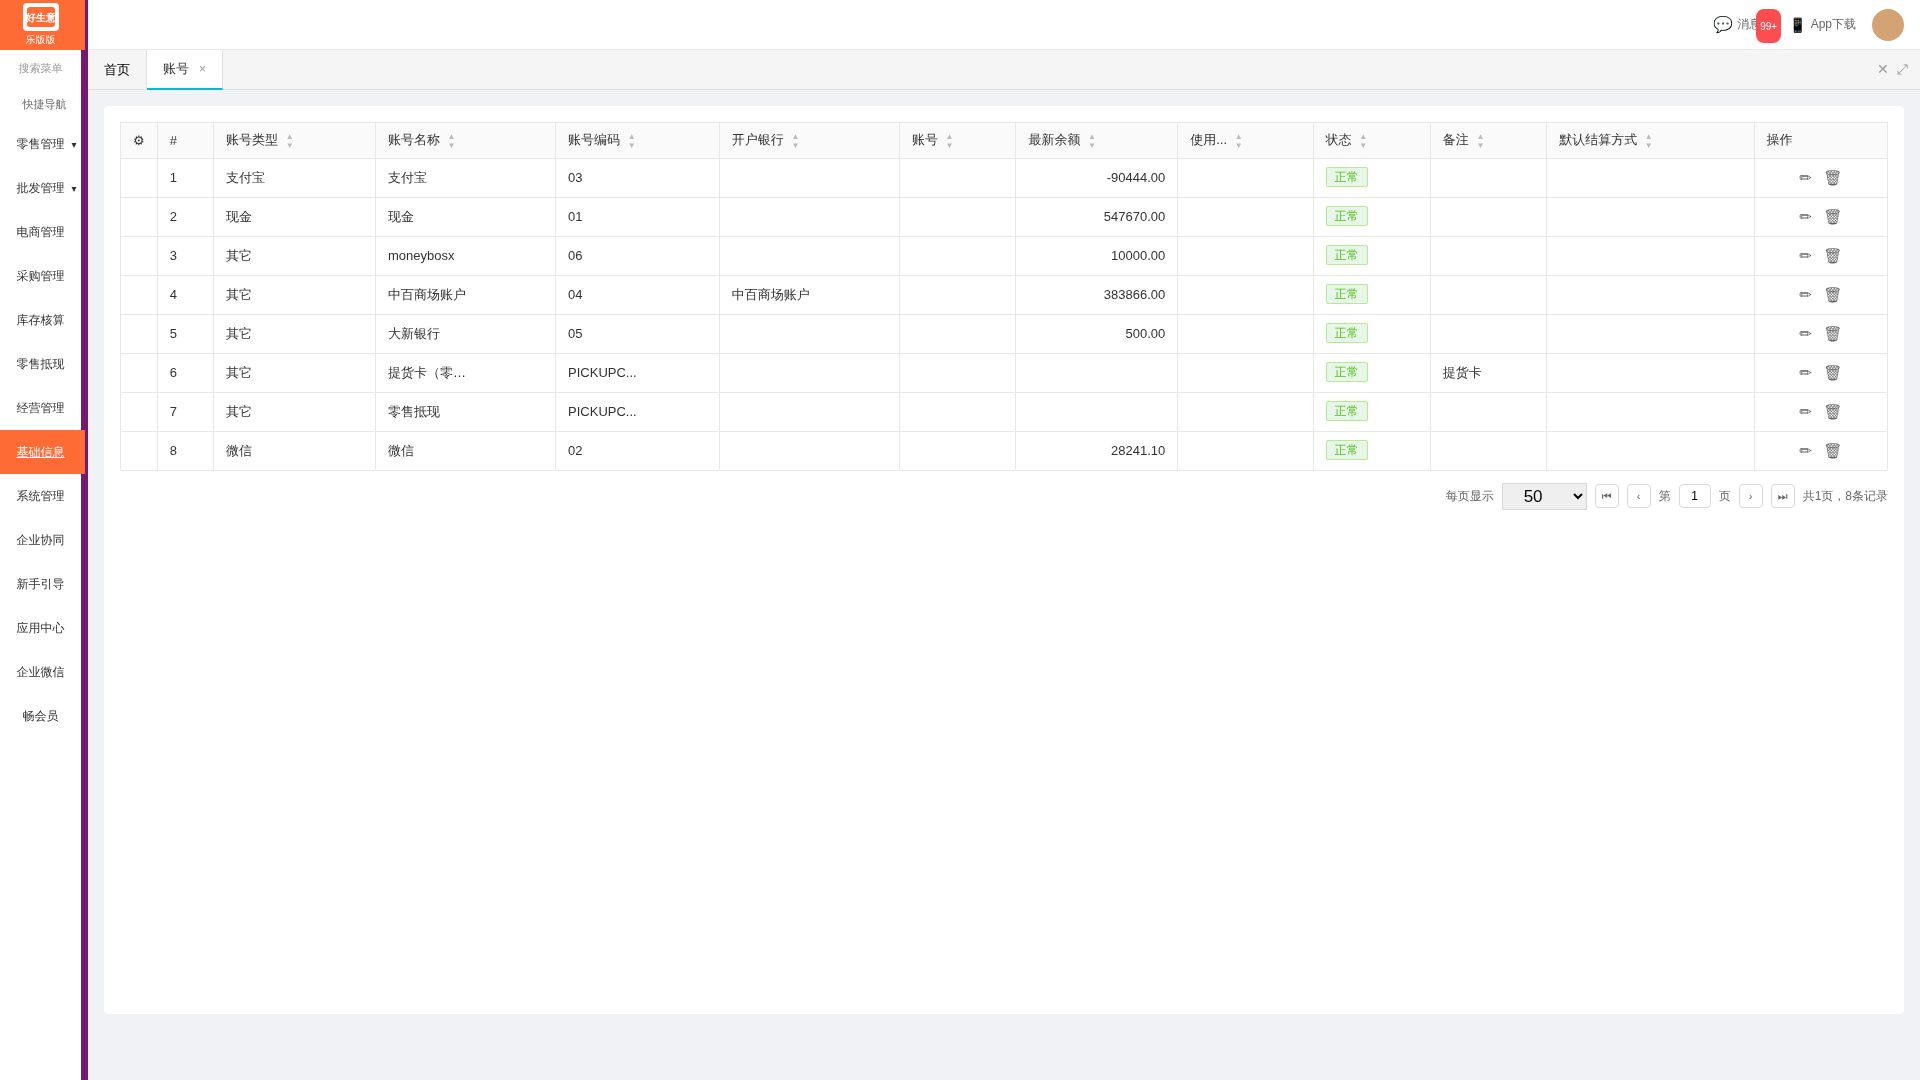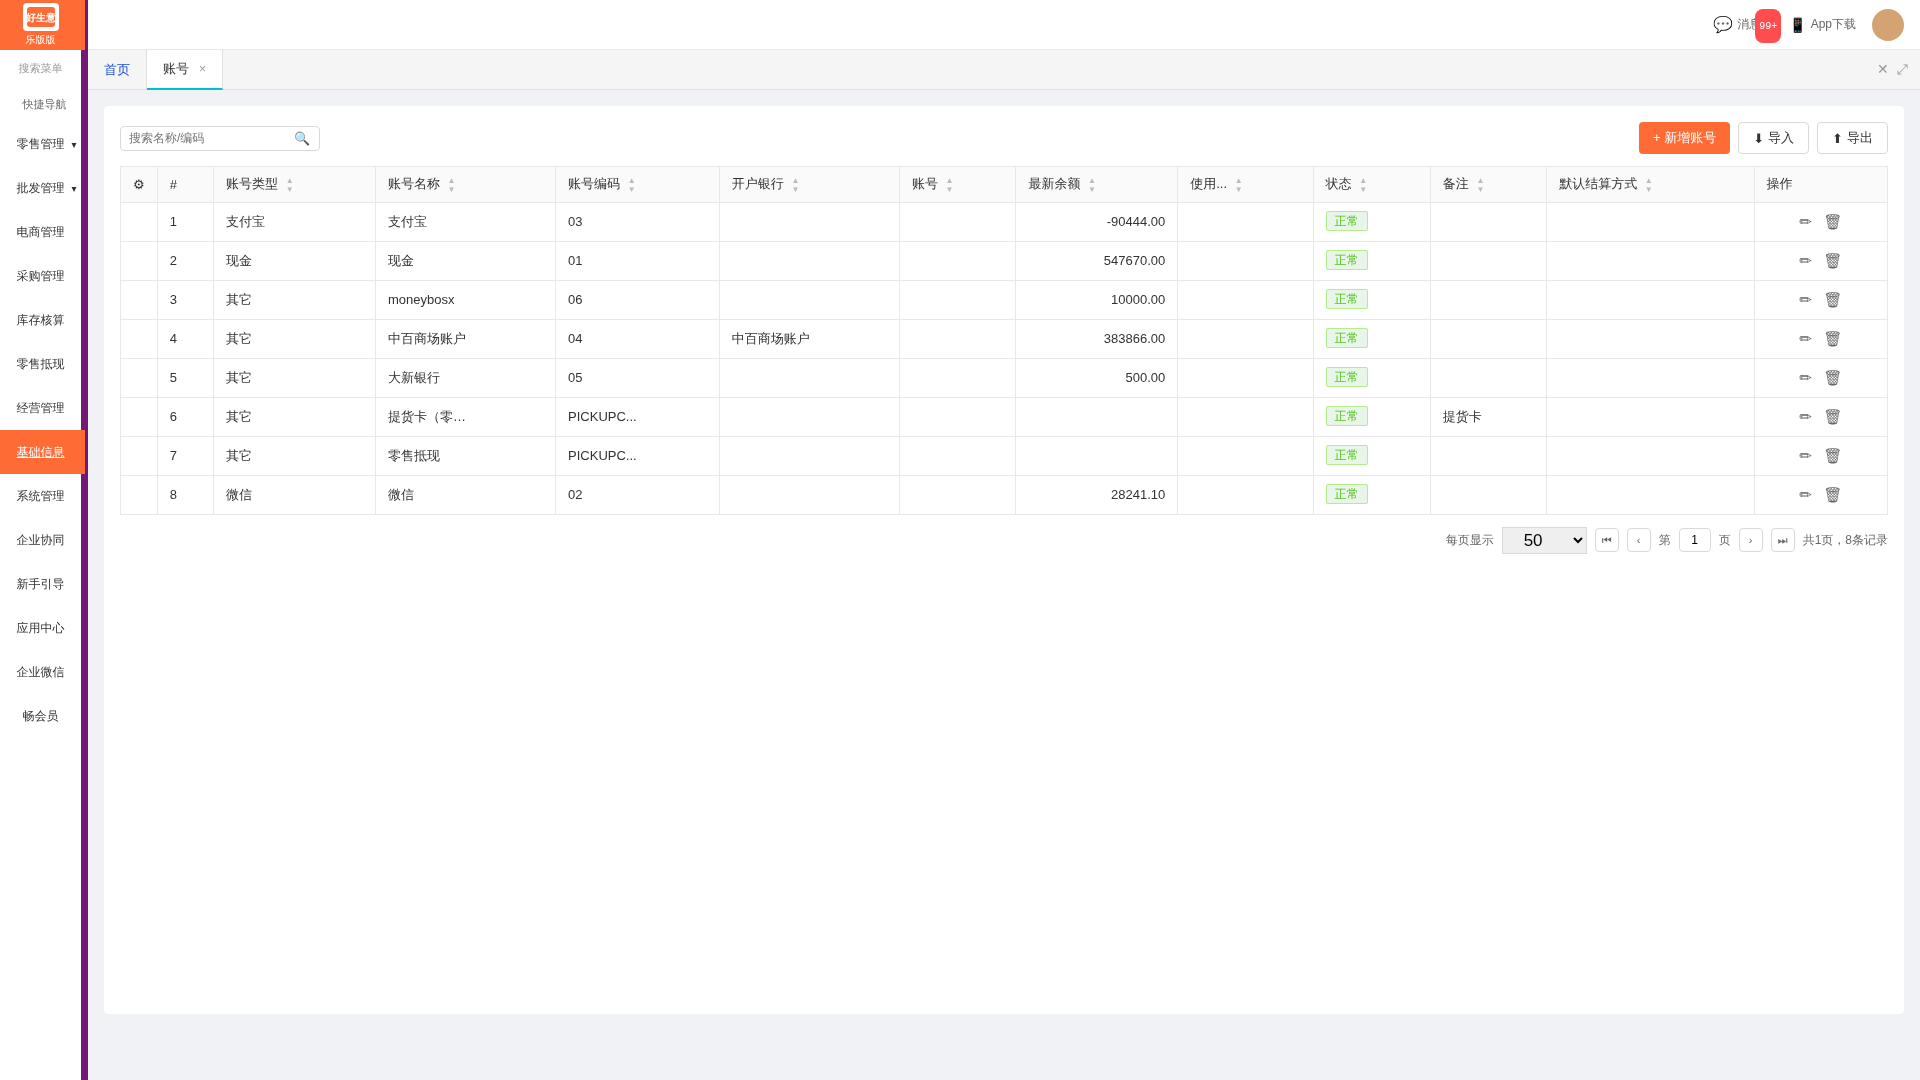--- a/index.html
+++ b/index.html
@@ -102,21 +102,20 @@
       font-size: 10px;
       padding: 17px 4px;
       min-width: 16px;
       height: 16px;
       display: flex;
       align-items: center;
       justify-content: center;
       position: absolute;
       top: -6px;
       right: -8px;
-      font-family: Liberation Mono, monospace;
     }
     .header-app {
       display: flex;
       align-items: center;
       gap: 4px;
       cursor: pointer;
       font-size: 12px;
       color: #666;
     }
     .header-avatar {
@@ -137,21 +136,21 @@
       border-bottom: 1px solid #e0e0e0;
       flex-shrink: 0;
     }
     .tab-item {
       height: 40px;
       padding: 0 16px;
       display: flex;
       align-items: center;
       cursor: pointer;
       font-size: 13px;
-      color: #1d4ed8;
+      color: #000000;
       border-right: 1px solid #e0e0e0;
       gap: 6px;
     }
     .tab-item.active {
       background: #fff;
       color: #333;
       border-bottom: 2px solid #00bcd4;
     }
     .tab-close {
       font-size: 12px;
@@ -419,37 +418,20 @@
     </div>
     <div class="tab-fullscreen">
       <span style="cursor:pointer;">✕</span>
       <span style="cursor:pointer;">⤢</span>
     </div>
   </div>
 
   <div class="content">
     <div class="content-card">
 
-      <div class="toolbar">
-        <div class="search-box">
-          <input type="text" placeholder="搜索名称/编码" style="">
-          <span class="search-icon">🔍</span>
-        </div>
-        <div class="toolbar-buttons">
-          <button class="btn-primary">+ 新增账号</button>
-          <button class="btn-default">
-            <span>⬇</span>
-            <span>导入</span>
-          </button>
-          <button class="btn-default">
-            <span>⬆</span>
-            <span>导出</span>
-          </button>
-        </div>
-      </div>
 
       <table class="data-table">
         <thead>
           <tr>
             <th class="settings-col">⚙</th>
             <th>#</th>
             <th>账号类型 <span class="sort-arrows">
                   <span>▲</span>
                   <span>▼</span>
                 </span></th>

